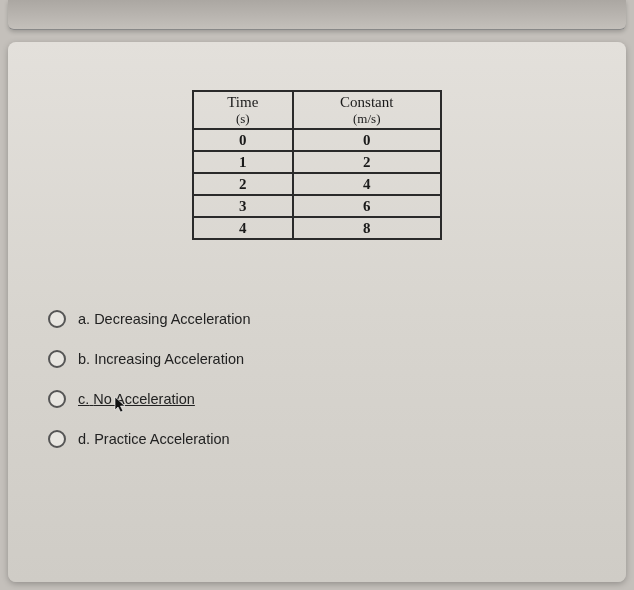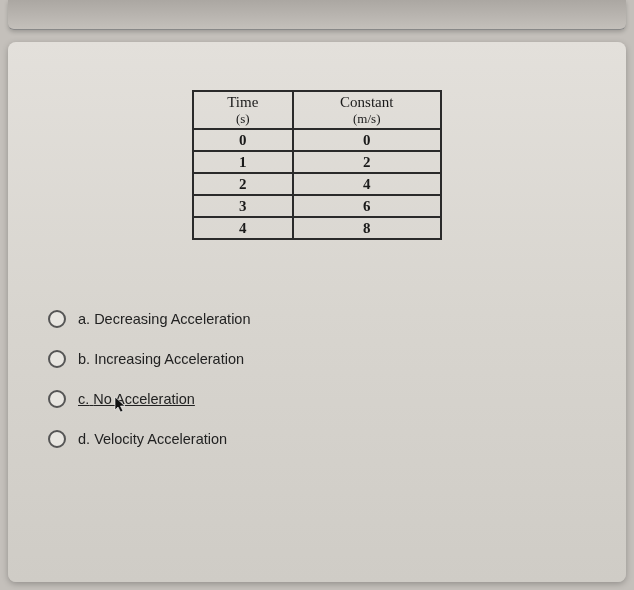--- a/index.html
+++ b/index.html
@@ -181,19 +181,19 @@
         <svg width="14" height="18" viewBox="0 0 14 18">
           <path d="M1 1 L1 14 L4 11 L6.5 16 L9 15 L6.5 10 L11 10 Z" fill="#111" stroke="#fff" stroke-width="0.6"></path>
         </svg>
       </span>
     </div>
 
     <div class="option">
       <span class="radio"></span>
       <span>
         <span>d.</span>
-        <span>Velocity Acceleration</span>
+        <span>Practice Acceleration</span>
       </span>
     </div>
 
   </div>
 
 </div>
 
 </body></html>

